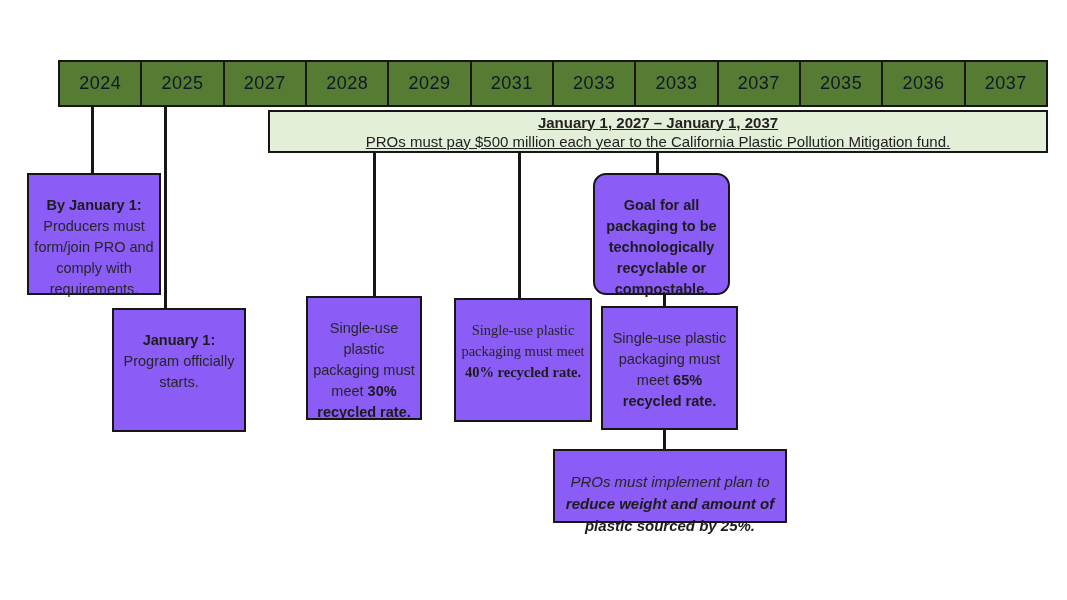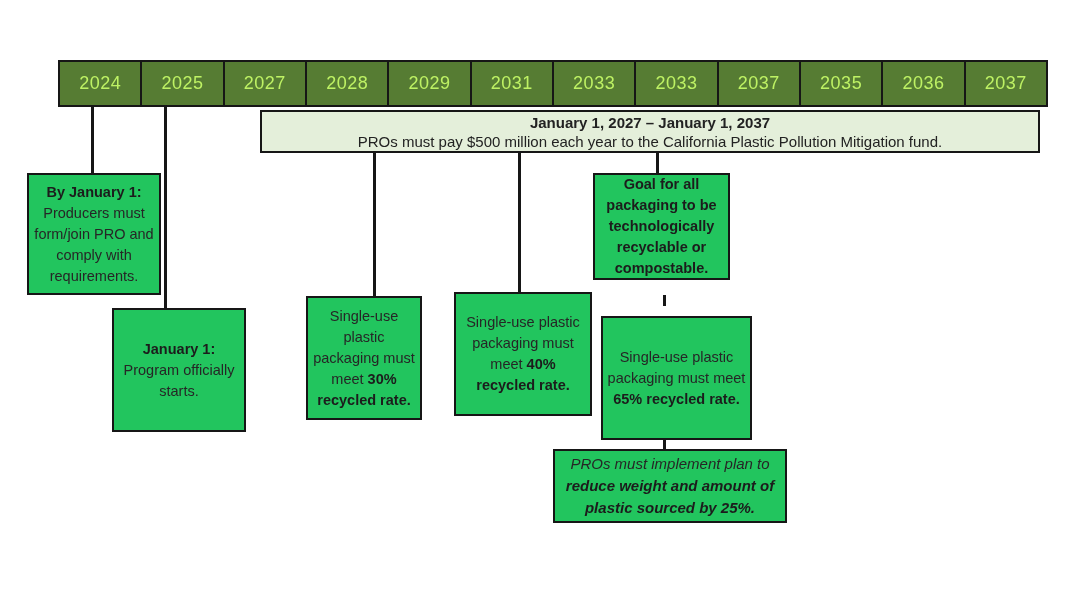--- a/index.html
+++ b/index.html
@@ -22,77 +22,77 @@
     box-sizing: border-box;
     border: 2px solid #161616;
     background: #567c33;
   }
   .year {
     flex: 1 1 0;
     display: flex;
     align-items: center;
     justify-content: center;
     border-right: 2px solid #161616;
-    color: #bef264;
+    color: #0f172a;
     font-size: 18px;
     letter-spacing: 0.5px;
     box-sizing: border-box;
     text-align: right;
   }
   .year:last-child { border-right: none; }
 
   
   .banner {
     position: absolute;
-    left: 260px; top: 110px;
+    left: 268px; top: 110px;
     width: 780px; height: 43px;
     box-sizing: border-box;
     border: 2px solid #161616;
     background: #e4efda;
     display: flex;
     flex-direction: column;
     align-items: center;
     justify-content: center;
     text-align: center;
     line-height: 19px;
     font-size: 15px;
+    text-decoration: underline;
   }
   .banner .t { font-weight: bold; }
 
   
   .vline {
     position: absolute;
     width: 3px;
     background: #161616;
   }
 
   
   .callout {
     position: absolute;
     box-sizing: border-box;
     border: 2px solid #161616;
-    background: #22c55e;
+    background: #8b5cf6;
     display: flex;
     flex-direction: column;
     align-items: center;
-    justify-content: center;
     text-align: center;
     font-size: 14.5px;
     line-height: 21px;
     padding: 20px 4px;
     color: #262626;
   }
   .callout .b, .callout .t { font-weight: bold; color: #1c1c1c; }
 
   .co-form-pro      { left: 27px;  top: 173px; width: 134px; height: 122px; }
   .co-program-start { left: 112px; top: 308px; width: 134px; height: 124px; }
   .co-rate30        { left: 306px; top: 296px; width: 116px; height: 124px; }
-  .co-rate40        { left: 454px; top: 292px; width: 138px; height: 124px; }
-  .co-rate65        { left: 601px; top: 306px; width: 151px; height: 124px; margin-top: 10px; }
-  .co-goal          { left: 593px; top: 173px; width: 137px; height: 107px; }
+  .co-rate40        { left: 454px; top: 298px; width: 138px; height: 124px; font-family: Liberation Serif, serif; }
+  .co-rate65        { left: 601px; top: 306px; width: 137px; height: 124px; }
+  .co-goal          { left: 593px; top: 173px; width: 137px; height: 122px; border-radius: 13px; }
   .co-reduce        { left: 553px; top: 449px; width: 234px; height: 74px; line-height: 22px; font-size: 15px; font-style: italic; }
 
   .ln-2024      { left: 91px;  top: 107px; height: 66px; }
   .ln-2025      { left: 164px; top: 107px; height: 201px; }
   .ln-2028      { left: 373px; top: 153px; height: 153px; }
   .ln-2030      { left: 518px; top: 153px; height: 153px; }
   .ln-2032      { left: 656px; top: 153px; height: 20px; }
   .ln-goal-65   { left: 663px; top: 295px; height: 11px; }
   .ln-65-reduce { left: 663px; top: 430px; height: 19px; }
 </style>

